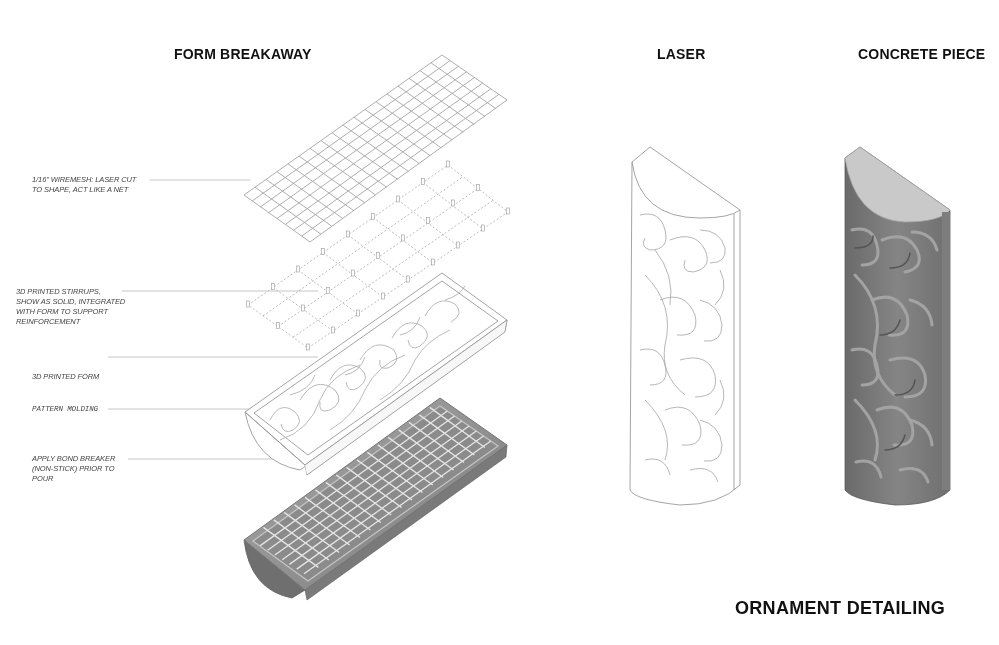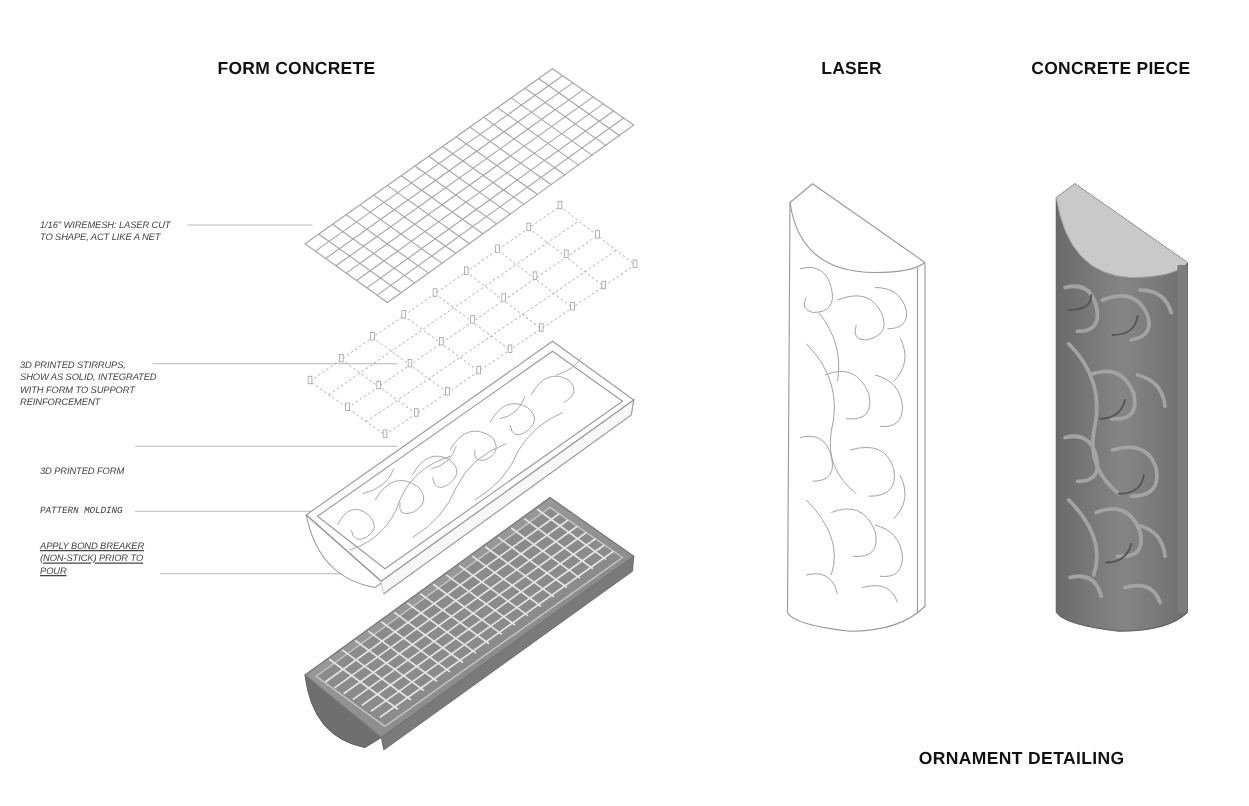--- a/index.html
+++ b/index.html
@@ -1,47 +1,47 @@
 <!DOCTYPE html>
 <html><head>
   <meta charset="utf-8">
   <style>
     html, body { margin:0; padding:0; background:#ffffff; }
     body { width:999px; height:645px; position:relative; overflow:hidden; font-family:"Liberation Sans", sans-serif; color:#111; }
     .title { position:absolute; font-weight:bold; font-size:14px; letter-spacing:0.2px; color:#111; white-space:nowrap; }
-    .main-title { position:absolute; font-weight:bold; font-size:14px; letter-spacing:0.3px; color:#111; white-space:nowrap; }
+    .main-title { position:absolute; font-weight:bold; font-size:18px; letter-spacing:0.3px; color:#111; white-space:nowrap; }
     .label { position:absolute; font-size:7.5px; font-style:italic; color:#444; line-height:10px; text-transform:uppercase; width:120px; letter-spacing:-0.1px; }
     .label span { display:block; }
     svg.drawing { position:absolute; left:0; top:0; }
   </style>
 </head>
 <body>
 
-<div class="title" style="left:174px; top:46px;">FORM CONCRETE</div>
+<div class="title" style="left:174px; top:46px;">FORM BREAKAWAY</div>
 <div class="title" style="left:657px; top:46px;">LASER</div>
-<div class="title" style="left:825px; top:46px;">CONCRETE PIECE</div>
+<div class="title" style="left:858px; top:46px;">CONCRETE PIECE</div>
 <div class="main-title" style="left:735px; top:598px;">ORNAMENT DETAILING</div>
 
 <div class="label" style="left:32px; top:175px;">
   <span>1/16" WIREMESH: LASER CUT</span>
   <span>TO SHAPE, ACT LIKE A NET</span>
 </div>
 <div class="label" style="left:16px; top:287px;font-style:italic;">
   <span>3D PRINTED STIRRUPS,</span>
   <span>SHOW AS SOLID, INTEGRATED</span>
   <span>WITH FORM TO SUPPORT</span>
   <span>REINFORCEMENT</span>
 </div>
 <div class="label" style="left:32px; top:372px;">
   <span>3D PRINTED FORM</span>
 </div>
 <div class="label" style="left:32px; top:404px;font-family:Liberation Mono, monospace;">
   <span>PATTERN MOLDING</span>
 </div>
-<div class="label" style="left:32px; top:432px;text-decoration:underline;">
+<div class="label" style="left:32px; top:454px;">
   <span>APPLY BOND BREAKER</span>
   <span>(NON-STICK) PRIOR TO</span>
   <span>POUR</span>
 </div>
 
 <svg class="drawing" width="999" height="645" viewBox="0 0 999 645">
   <defs>
     <linearGradient id="concreteBody" x1="0" y1="0" x2="1" y2="0">
       <stop offset="0" stop-color="#6a6a6a"></stop>
       <stop offset="0.5" stop-color="#858585"></stop>

